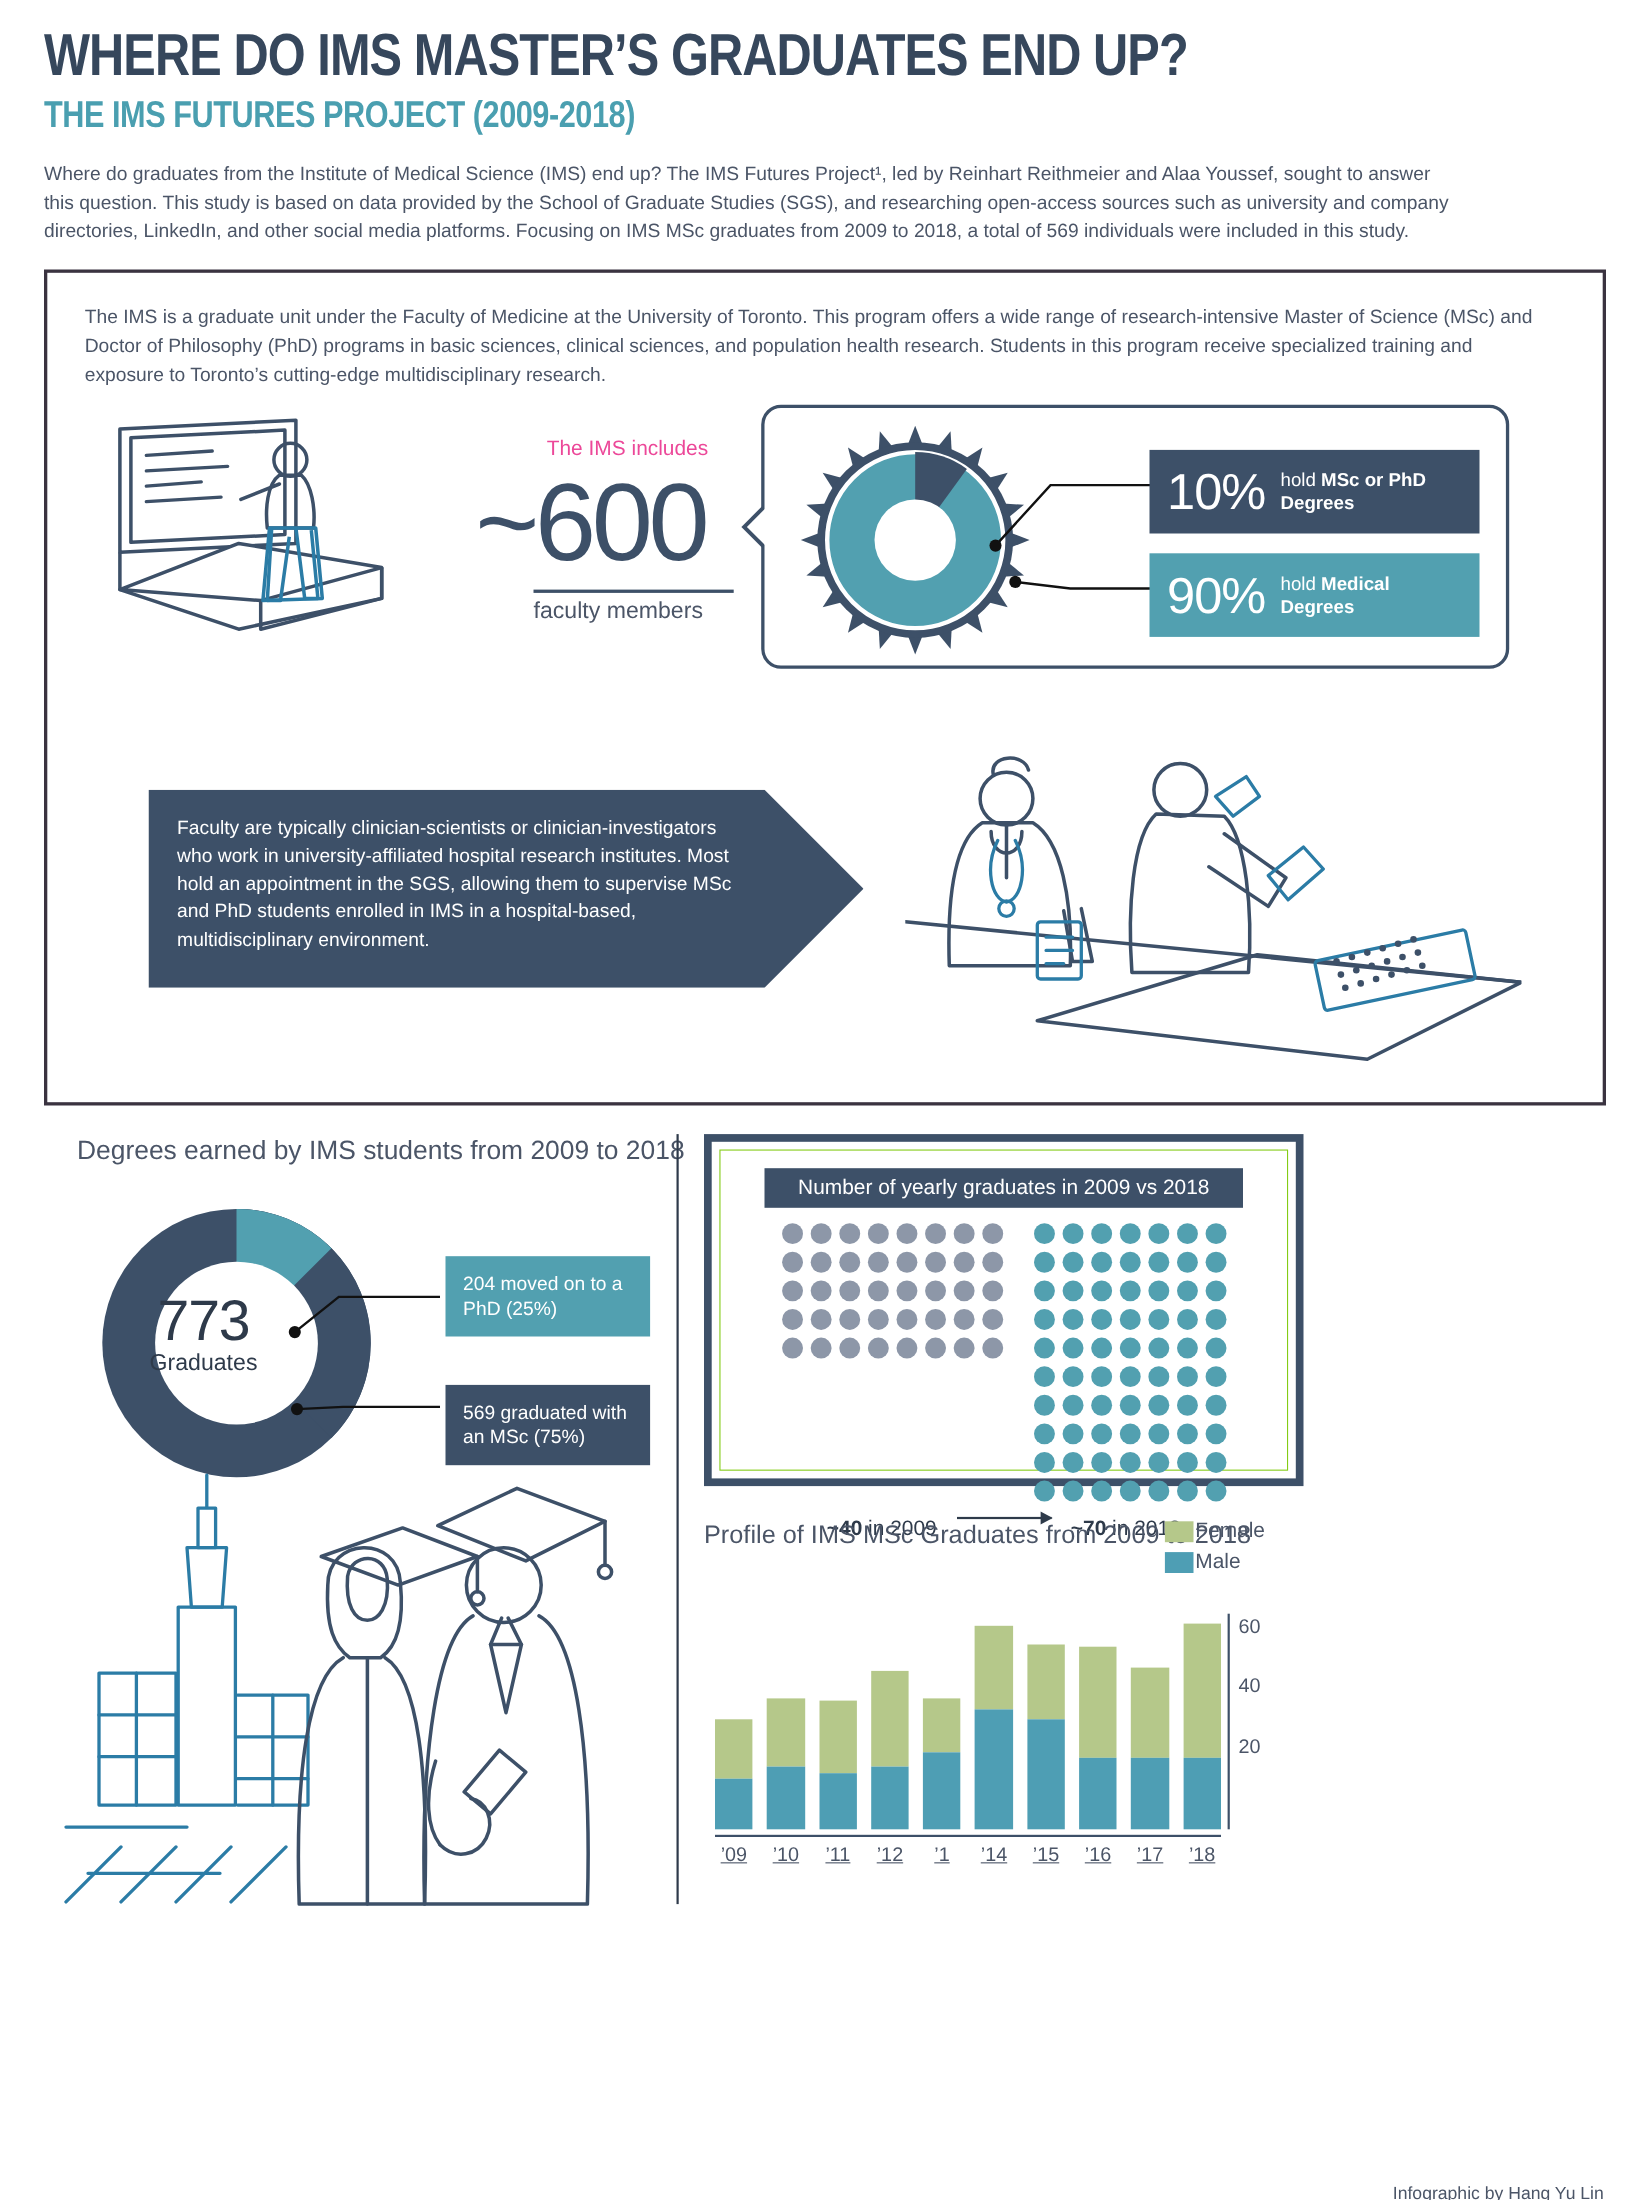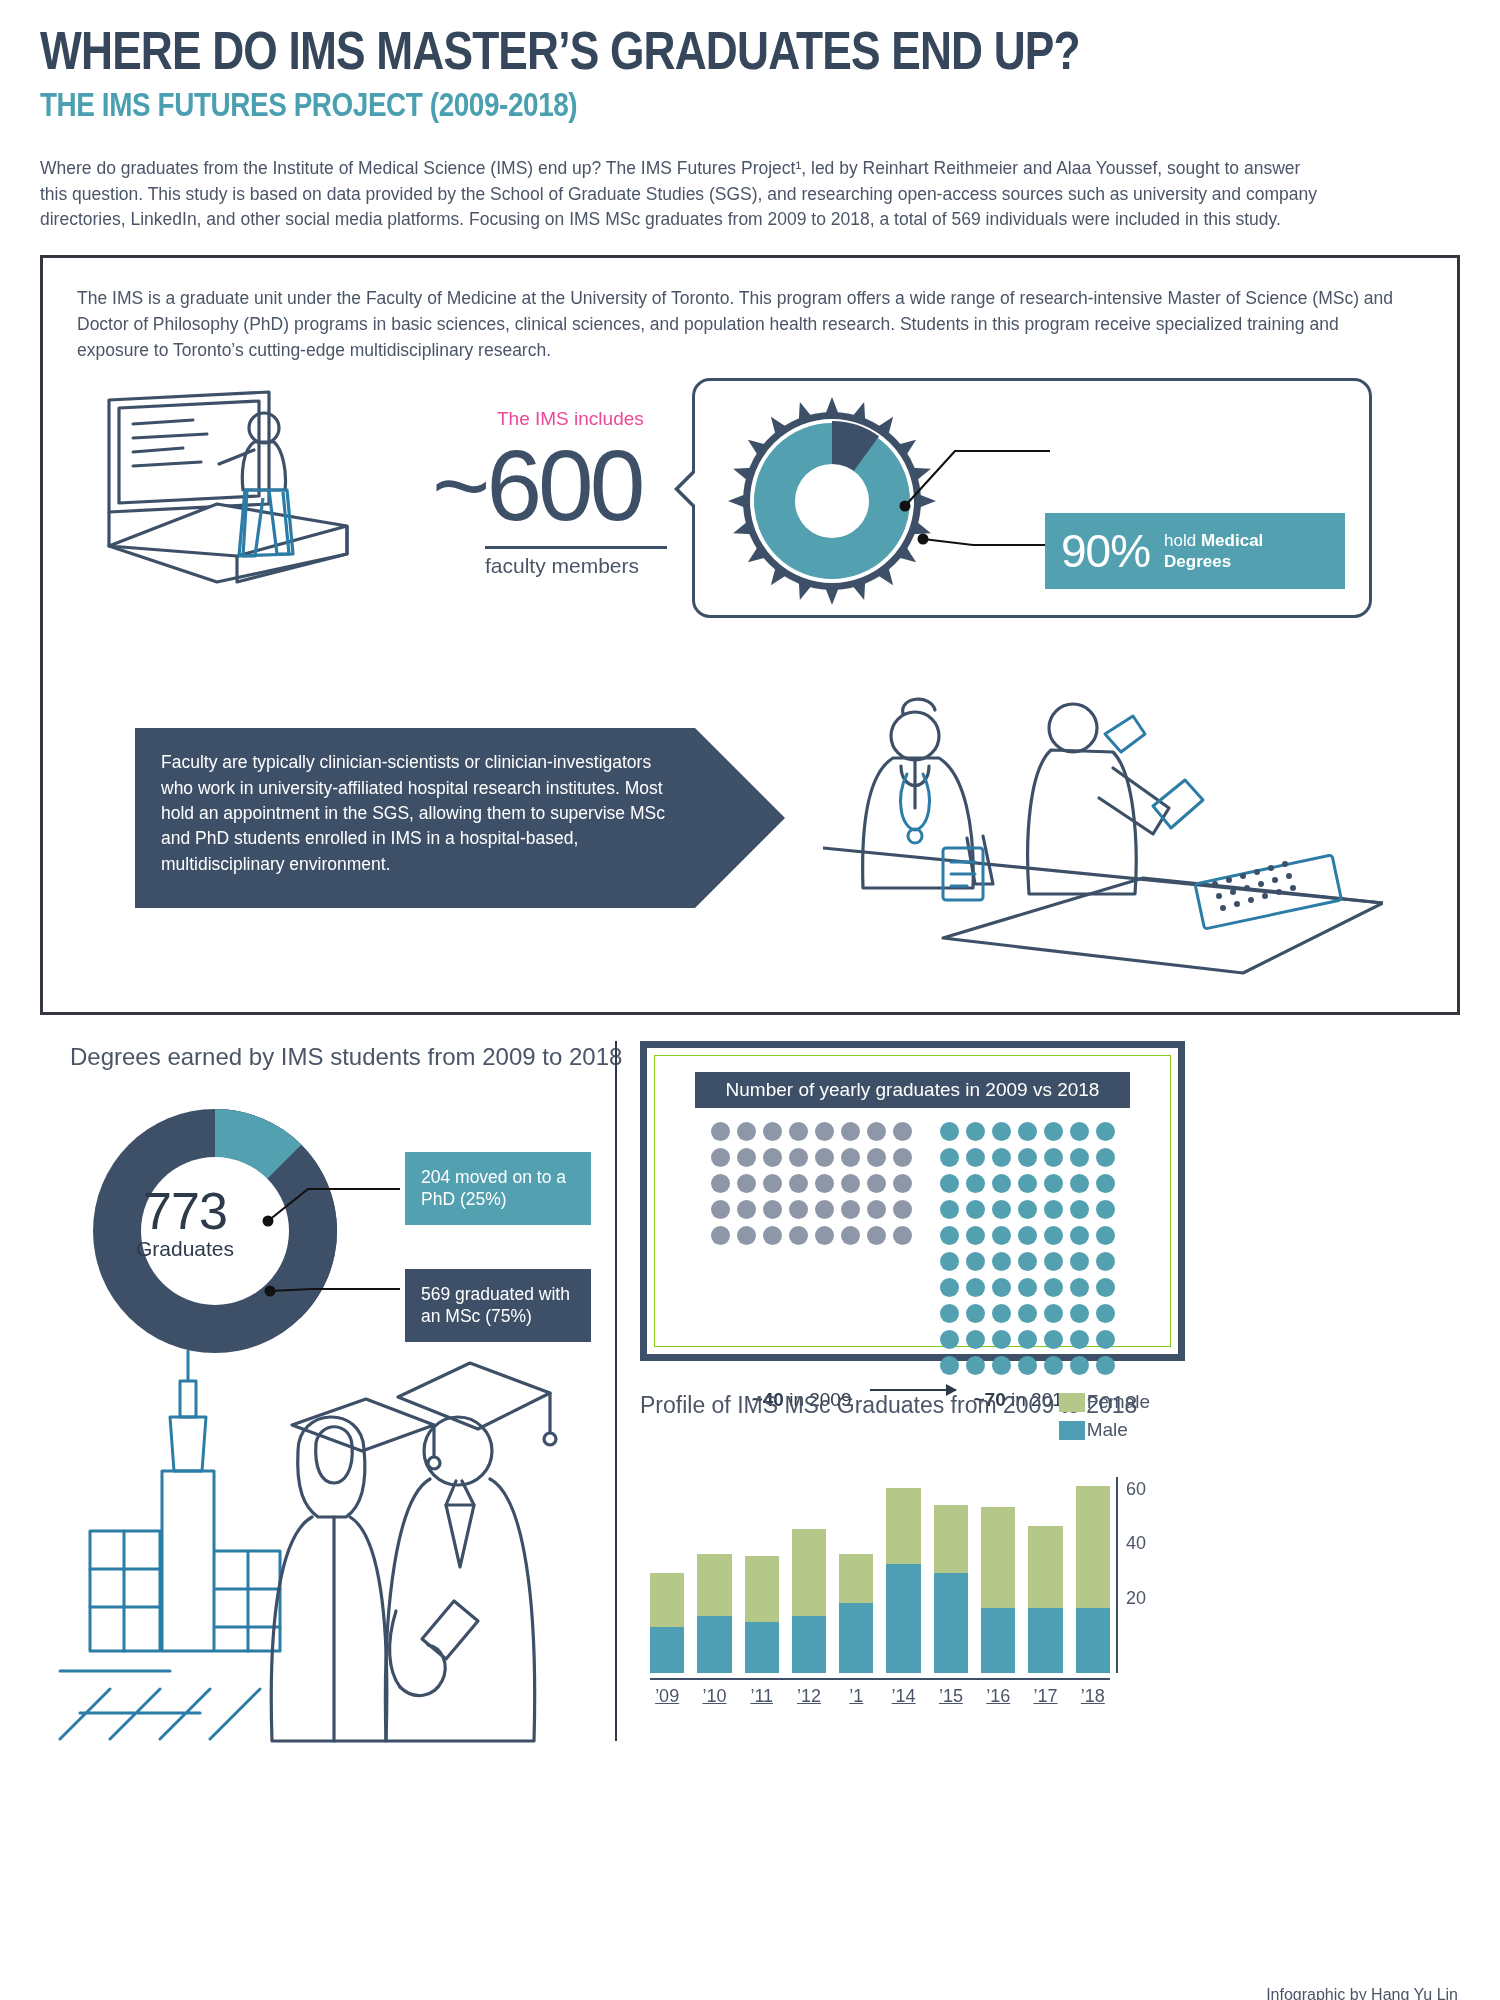--- a/index.html
+++ b/index.html
@@ -19,21 +19,21 @@
     letter-spacing: -1px; line-height: 1.05;
     margin-top: 22px; transform: scaleX(0.82); transform-origin: left center;
   }
   .subtitle {
     font-size: 34px; font-weight: bold; color: #4a9fb0;
     letter-spacing: -0.5px; margin-top: 6px;
     transform: scaleX(0.82); transform-origin: left center;
   }
   .intro {
     font-size: 17.5px; line-height: 1.48; color: #4b5567;
-    margin-top: 32px; width: 1280px;
+    margin-top: 22px; width: 1280px;
   }
 
   
   .mainbox {
     position: relative;
     margin-top: 22px;
     border: 3px solid #3a3340;
     height: 760px;
     padding: 28px 34px;
   }
@@ -225,20 +225,24 @@
           </g>
         </svg>
 
         <svg width="360" height="210" viewBox="0 0 360 210" style="position:absolute;left:150px;top:12px;">
           <polyline points="60,113 110,58 205,58" fill="none" stroke="#111" stroke-width="2.2"></polyline>
           <circle cx="60" cy="113" r="5.5" fill="#111"></circle>
           <polyline points="78,146 128,152 205,152" fill="none" stroke="#111" stroke-width="2.2"></polyline>
           <circle cx="78" cy="146" r="5.5" fill="#111"></circle>
         </svg>
 
+        <div class="pct-box pct-dark">
+          <div class="num">10%</div>
+          <div class="lab"><span>hold </span><b>MSc or PhD Degrees</b></div>
+        </div>
 
         <div class="pct-box pct-teal">
           <div class="num">90%</div>
           <div class="lab"><span>hold </span><b>Medical Degrees</b></div>
         </div>
       </div>
     </div>
 
     <div style="position:absolute; left:92px; top:470px;">
       <svg width="650" height="180" viewBox="0 0 650 180" style="position:absolute;left:0;top:0;">

